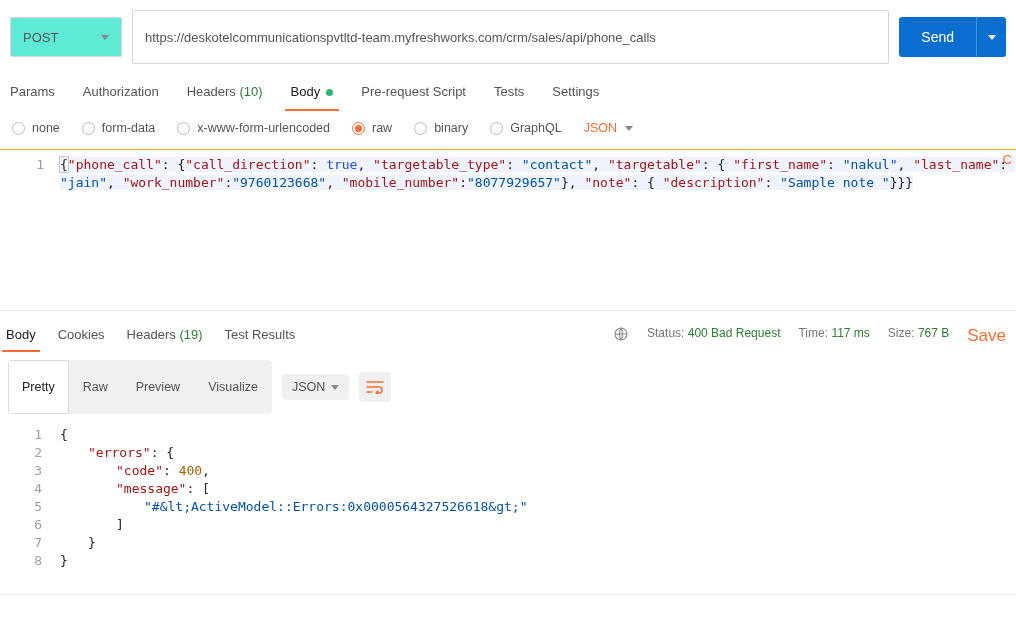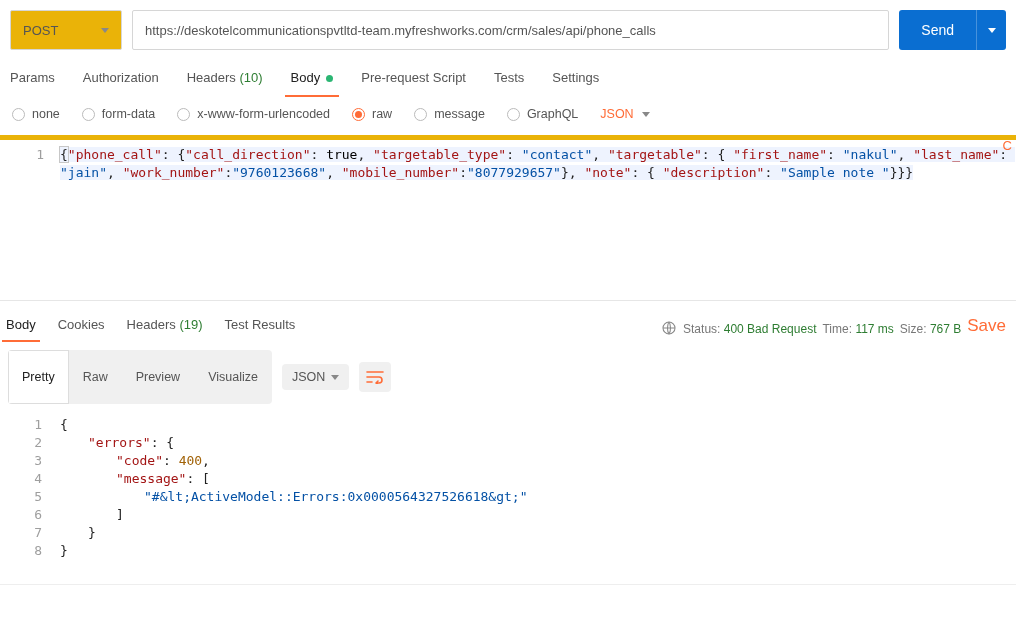--- a/index.html
+++ b/index.html
@@ -1,48 +1,48 @@
 <!DOCTYPE html>
 <html><head>
 <meta charset="utf-8">
 <style>
   * { box-sizing: border-box; margin: 0; padding: 0; }
   body { font-family: -apple-system, BlinkMacSystemFont, "Segoe UI", Arial, sans-serif; font-size: 13px; color: #212121; background: #fff; width:1016px; }
   .topbar { display:flex; padding:10px 10px 10px 10px; gap:10px; align-items:center; }
-  .method-dd { width:112px; height:40px; border:1px solid #d6d6d6; background:#eab308; display:flex; align-items:center; justify-content:space-between; padding:0 12px; font-size:13px; color:#555; cursor:pointer; border-radius:2px;}
-  .url-input { flex:1; height:40px; border:1px solid #d6d6d6; padding:0 12px; font-size:13px; color:#555; border-radius:2px;}
+  .method-dd { width:112px; height:40px; border:1px solid #d6d6d6; background:#5eead4; display:flex; align-items:center; justify-content:space-between; padding:0 12px; font-size:13px; color:#555; cursor:pointer; border-radius:2px;}
+  .url-input { flex:1; height:54px; border:1px solid #d6d6d6; padding:0 12px; font-size:13px; color:#555; border-radius:2px;}
   .send-group { display:flex; }
   .send-btn { height:40px; background:#0a6ed1; color:#fff; border:none; padding:0 22px; font-size:14px; cursor:pointer; border-radius:3px 0 0 3px;}
   .send-dd { height:40px; width:30px; background:#0a6ed1; border:none; border-left:1px solid rgba(255,255,255,0.25); color:#fff; display:flex; align-items:center; justify-content:center; cursor:pointer; border-radius:0 3px 3px 0;}
   .tabs { display:flex; align-items:center; gap:28px; padding:0 10px; border-bottom:0; }
   .tab { padding:10px 0 12px 0; color:#555; font-size:13px; cursor:pointer; }
   .tab.active { color:#212121; position:relative; }
   .tab.active::after { content:""; position:absolute; left:-6px; right:-6px; bottom:0; height:2px; background:#ff6c37; }
   .count { color:#2e7d32; }
   .dot-green { display:inline-block; width:7px; height:7px; background:#2bb673; border-radius:50%; margin-left:6px; vertical-align:middle;}
   .cutoff { color:#ff6c37; position:absolute; right:4px; top:78px; }
-  .body-sub { display:flex; align-items:center; gap:22px; padding:10px 12px 14px 12px; border-bottom:5px solid #eab308; font-size:12.5px; color:#555;}
+  .body-sub { display:flex; align-items:center; gap:22px; padding:10px 12px 14px 12px; border-bottom:1px solid #eab308; font-size:12.5px; color:#555;}
   .radio { display:flex; align-items:center; gap:7px; cursor:pointer;}
   .circ { width:13px; height:13px; border:1.5px solid #bbb; border-radius:50%; display:inline-block; position:relative;}
   .circ.sel { border-color:#ff6c37;}
   .circ.sel::after{ content:""; position:absolute; inset:2px; background:#ff6c37; border-radius:50%;}
   .orange-link { color:#ff6c37; }
   .editor { display:flex; font-family: Menlo, Consolas, monospace; font-size:13px; line-height:18px; height:160px; overflow:hidden;}
   .gutter { width:56px; text-align:right; padding:6px 12px 6px 0; color:#9e9e9e; background:#fff; user-select:none;}
   .code { flex:1; padding:6px 8px 6px 4px; white-space:pre-wrap; word-break:break-word;}
   .k { color:#a31515;} 
-  .b { color:#000000;} 
+  .b { color:#1d4ed8;} 
   .s { color:#0451a5;} 
   .p { color:#212121;}
   .resp-bar { display:flex; align-items:center; padding:8px 10px 0 2px; gap:22px; border-top:1px solid #e6e6e6;}
   .resp-tabs { display:flex; gap:22px; padding-left:4px;}
   .resp-tab { padding:8px 0 10px 0; color:#555; font-size:13px; cursor:pointer;}
   .resp-tab.active { color:#212121; position:relative;}
   .resp-tab.active::after{content:"";position:absolute;left:-4px;right:-4px;bottom:0;height:2px;background:#ff6c37;}
-  .resp-meta { margin-left:auto; display:flex; align-items:flex-end; gap:6px; font-size:12px; color:#777;}
+  .resp-meta { margin-left:auto; display:flex; align-items:flex-start; gap:18px; font-size:12px; color:#777;}
   .resp-meta .val { color:#2e7d32;}
   .save { color:#ff6c37; cursor:pointer; font-size:17px;}
   .viewbar { display:flex; align-items:center; gap:0; padding:8px 10px 8px 8px;}
   .seg { display:flex; background:#f0f0f0; border-radius:4px; overflow:hidden;}
   .seg button { border:none; background:transparent; padding:20px 14px; font-size:12.5px; color:#555; cursor:pointer;}
   .seg button.active { background:#fff; color:#212121; box-shadow:0 0 0 1px #ddd inset;}
   .json-dd { margin-left:10px; display:flex; align-items:center; gap:6px; background:#f0f0f0; padding:6px 10px; border-radius:4px; color:#555; font-size:12.5px; cursor:pointer;}
   .wrap-btn { margin-left:10px; width:32px; height:30px; display:flex; align-items:center; justify-content:center; background:#f0f0f0; border-radius:4px; cursor:pointer;}
   .resp-editor { display:flex; font-family: Menlo, Consolas, monospace; font-size:13px; line-height:18px; padding-bottom:20px;}
   .resp-gutter { width:56px; text-align:right; padding:4px 14px 4px 0; color:#9e9e9e;}
@@ -101,21 +101,21 @@
   <label class="radio">
       <span class="circ"></span>
       <span>x-www-form-urlencoded</span>
     </label>
   <label class="radio">
       <span class="circ sel"></span>
       <span>raw</span>
     </label>
   <label class="radio">
       <span class="circ"></span>
-      <span>message</span>
+      <span>binary</span>
     </label>
   <label class="radio">
       <span class="circ"></span>
       <span>GraphQL</span>
     </label>
   <div class="orange-link" style="display:flex;align-items:center;gap:8px;">
     <span>JSON</span>
     <span class="caret"></span>
   </div>
 </div>

